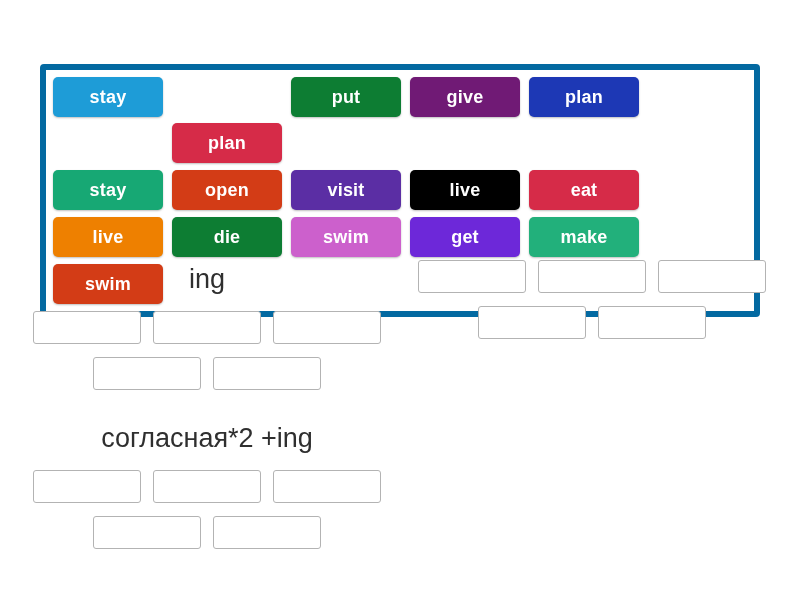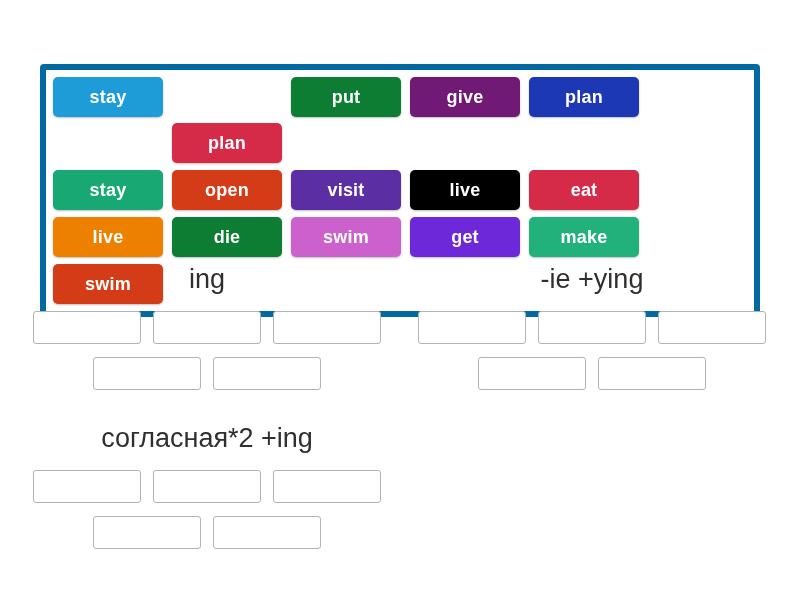--- a/index.html
+++ b/index.html
@@ -71,21 +71,20 @@
       <div class="slot"></div>
       <div class="slot"></div>
     </div>
     <div class="slot-row">
       <div class="slot"></div>
       <div class="slot"></div>
     </div>
   </div>
 
   <div class="group">
-    <h2 class="group-title">-ie +ying</h2>
     <div class="slot-row">
       <div class="slot"></div>
       <div class="slot"></div>
       <div class="slot"></div>
     </div>
     <div class="slot-row">
       <div class="slot"></div>
       <div class="slot"></div>
     </div>
   </div>

